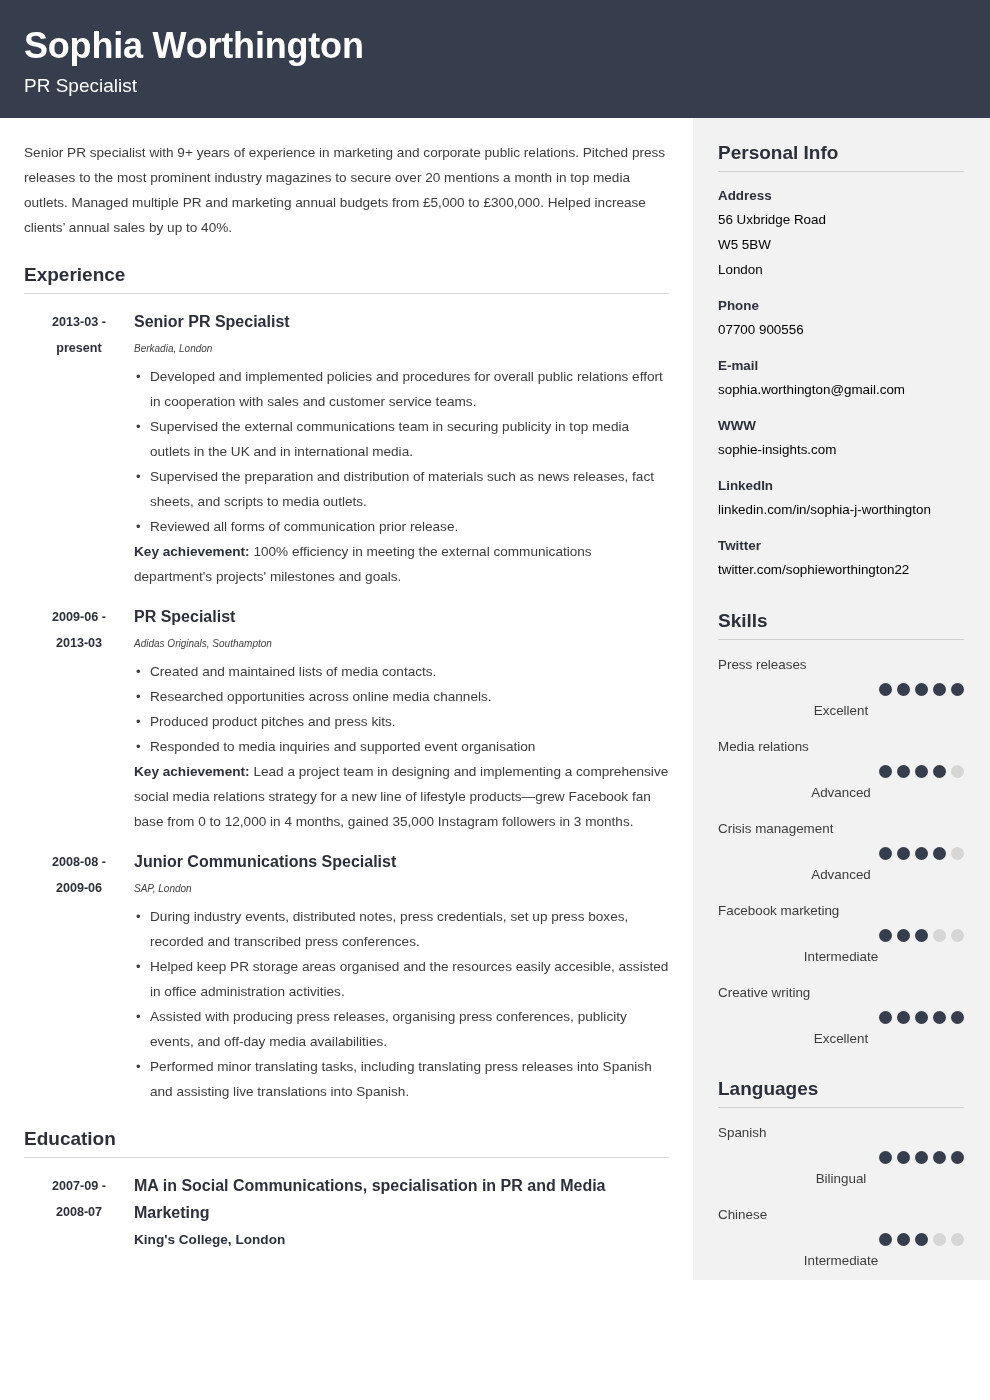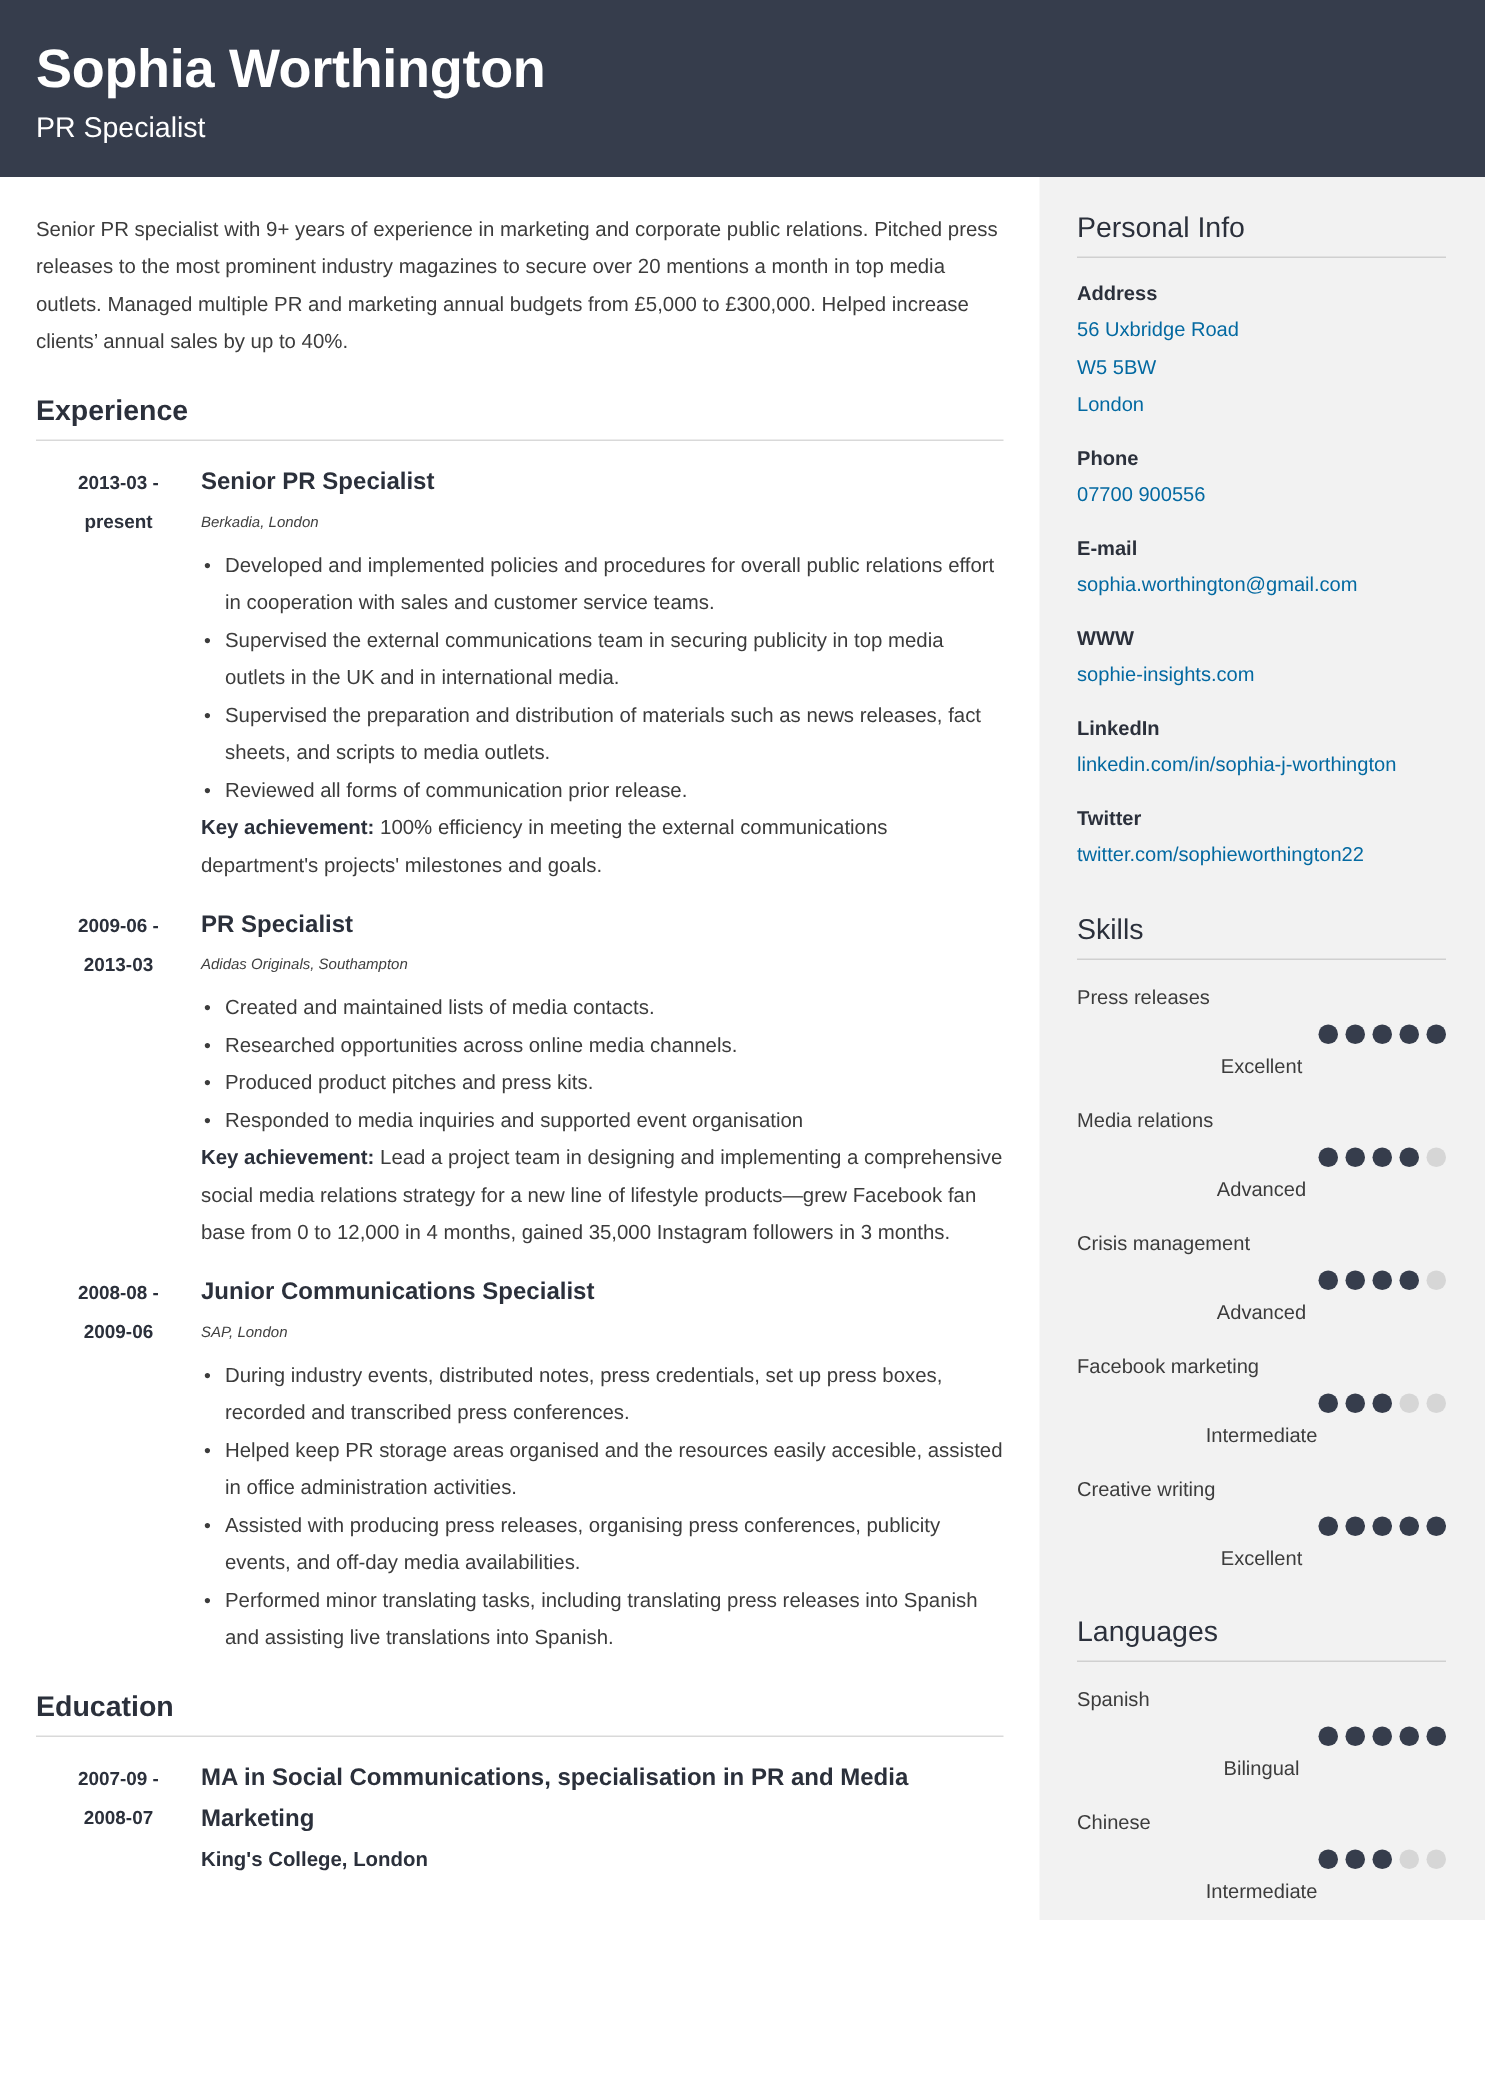--- a/index.html
+++ b/index.html
@@ -141,38 +141,38 @@
     color: #3c3c3c;
   }
   .achievement .ach-label {
     font-weight: bold;
     color: #2b303b;
   }
 
   
   .side-heading {
     font-size: 19px;
-    font-weight: normal;
+    font-weight: bold;
     color: #2b303b;
     padding-bottom: 7px;
     border-bottom: 1px solid #d0d0d0;
     line-height: 1.15;
   }
   .side-heading.spaced { margin-top: 28px; }
 
   .info-item { margin-top: 13px; }
   .info-label {
     font-size: 13.4px;
     font-weight: bold;
     color: #2b303b;
     line-height: 22px;
   }
   .info-value {
     font-size: 13.4px;
-    color: #0369a1;
+    color: #000000;
     line-height: 25px;
     word-break: break-word;
   }
 
   
   .rating-item { margin-top: 14px; }
   .rating-name {
     font-size: 13.4px;
     color: #3c3c3c;
     line-height: 22px;

